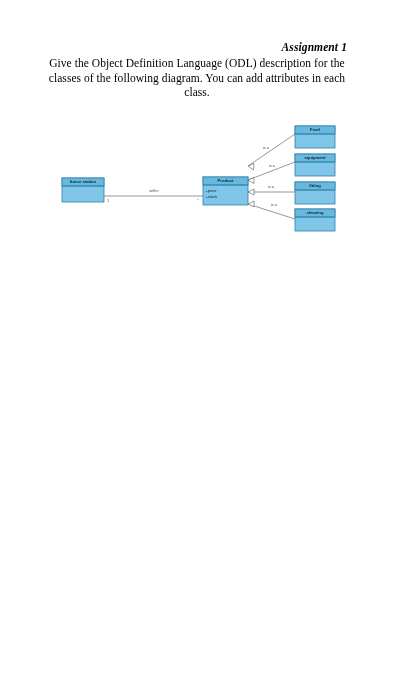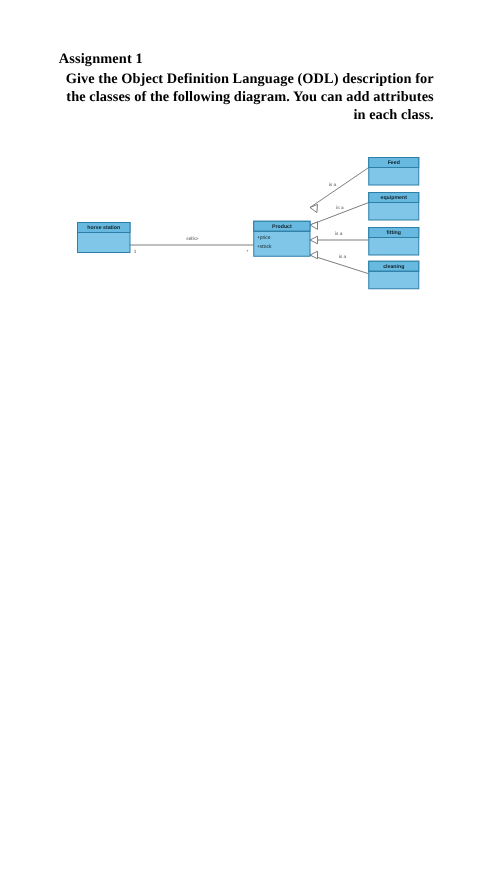--- a/index.html
+++ b/index.html
@@ -21,30 +21,31 @@
   #assignment-heading {
     position: absolute;
     left: 47px;
     top: 40px;
     width: 300px;
   }
   #assignment-title {
     font-family: "Liberation Serif", serif;
     font-weight: bold;
     font-size: 11.5px;
-    text-align: left;
+    text-align: right;
     line-height: 15px;
     margin: 0 0 1px 0;
     letter-spacing: 0.1px;
+    font-style: italic;
   }
   #assignment-prompt {
     font-family: "Liberation Serif", serif;
-    font-weight: bold;
+    font-weight: normal;
     font-size: 11.5px;
-    text-align: right;
+    text-align: center;
     line-height: 14.6px;
     margin: 0;
     letter-spacing: 0.05px;
   }
 
   
   #uml-diagram {
     position: absolute;
     left: 0;
     top: 112px;

